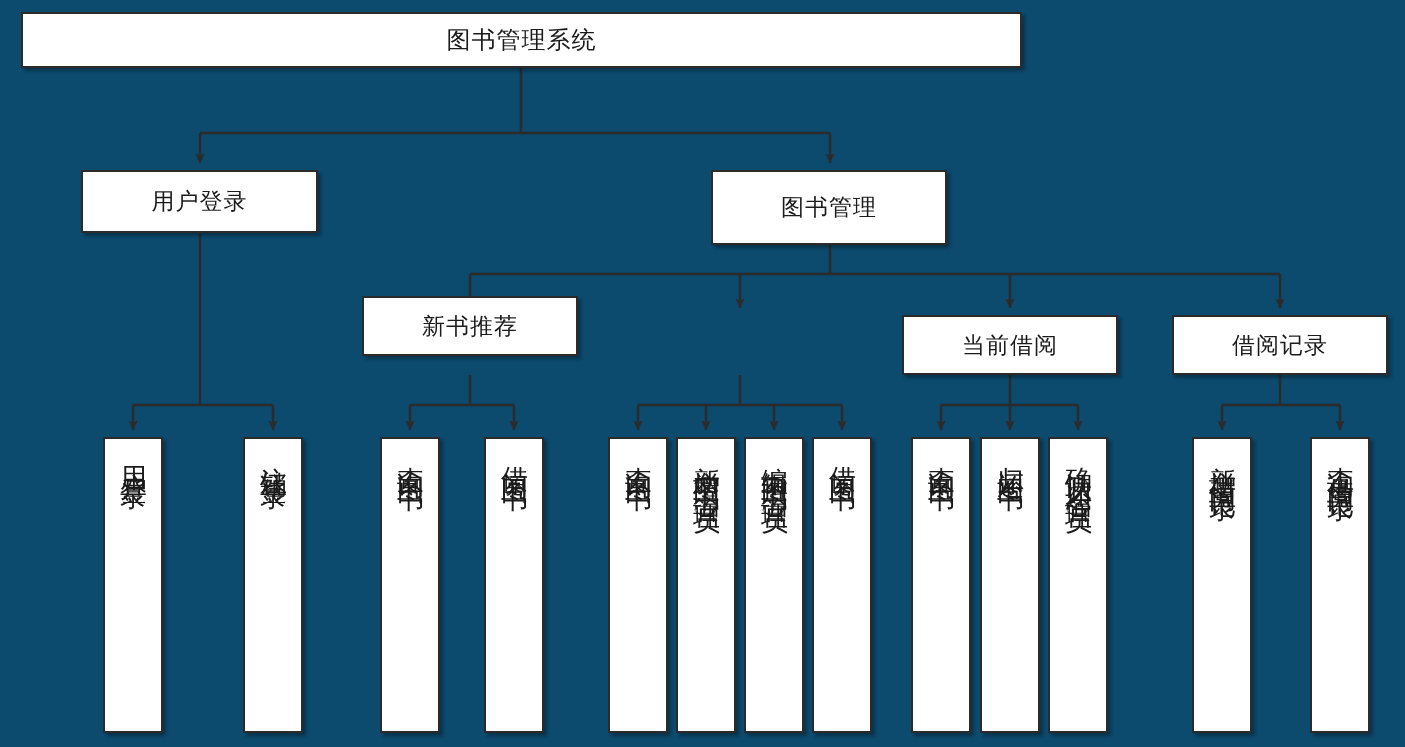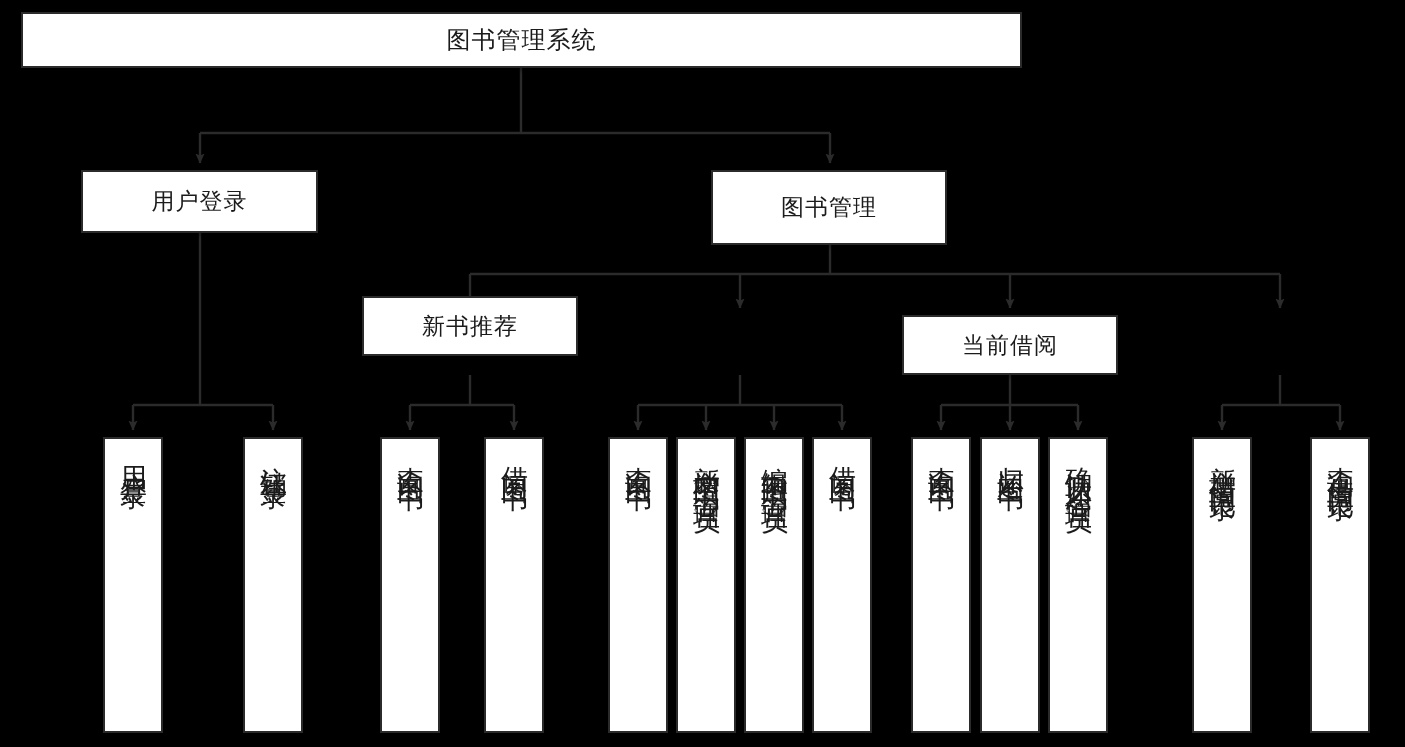--- a/index.html
+++ b/index.html
@@ -8,21 +8,21 @@
     padding: 0;
     background: #ffffff;
   }
   body {
     font-family: "Liberation Sans", "DejaVu Sans", sans-serif;
   }
   #canvas {
     position: relative;
     width: 1405px;
     height: 747px;
-    background: #000000;
+    background: #0c4a6e;
     overflow: hidden;
   }
   #edges {
     position: absolute;
     left: 0;
     top: 0;
     width: 1405px;
     height: 747px;
     pointer-events: none;
   }
@@ -143,20 +143,23 @@
   <div class="node horiz" style="left:711px; top:170px; width:236px; height:75px;">
     <span class="label">图书管理</span>
   </div>
 
   <div class="node horiz" style="left:362px; top:296px; width:216px; height:60px;">
     <span class="label">新书推荐</span>
   </div>
   <div class="node horiz" style="left:902px; top:315px; width:216px; height:60px;">
     <span class="label">当前借阅</span>
   </div>
+  <div class="node horiz" style="left:1172px; top:315px; width:216px; height:60px;">
+    <span class="label">借阅记录</span>
+  </div>
 
   <div class="node leaf" style="left:103px; top:437px; width:60px; height:296px;">
     <span class="label">用户登录</span>
   </div>
   <div class="node leaf" style="left:243px; top:437px; width:60px; height:296px;">
     <span class="label">注销登录</span>
   </div>
 
   <div class="node leaf" style="left:380px; top:437px; width:60px; height:296px;">
     <span class="label">查询图书</span>

